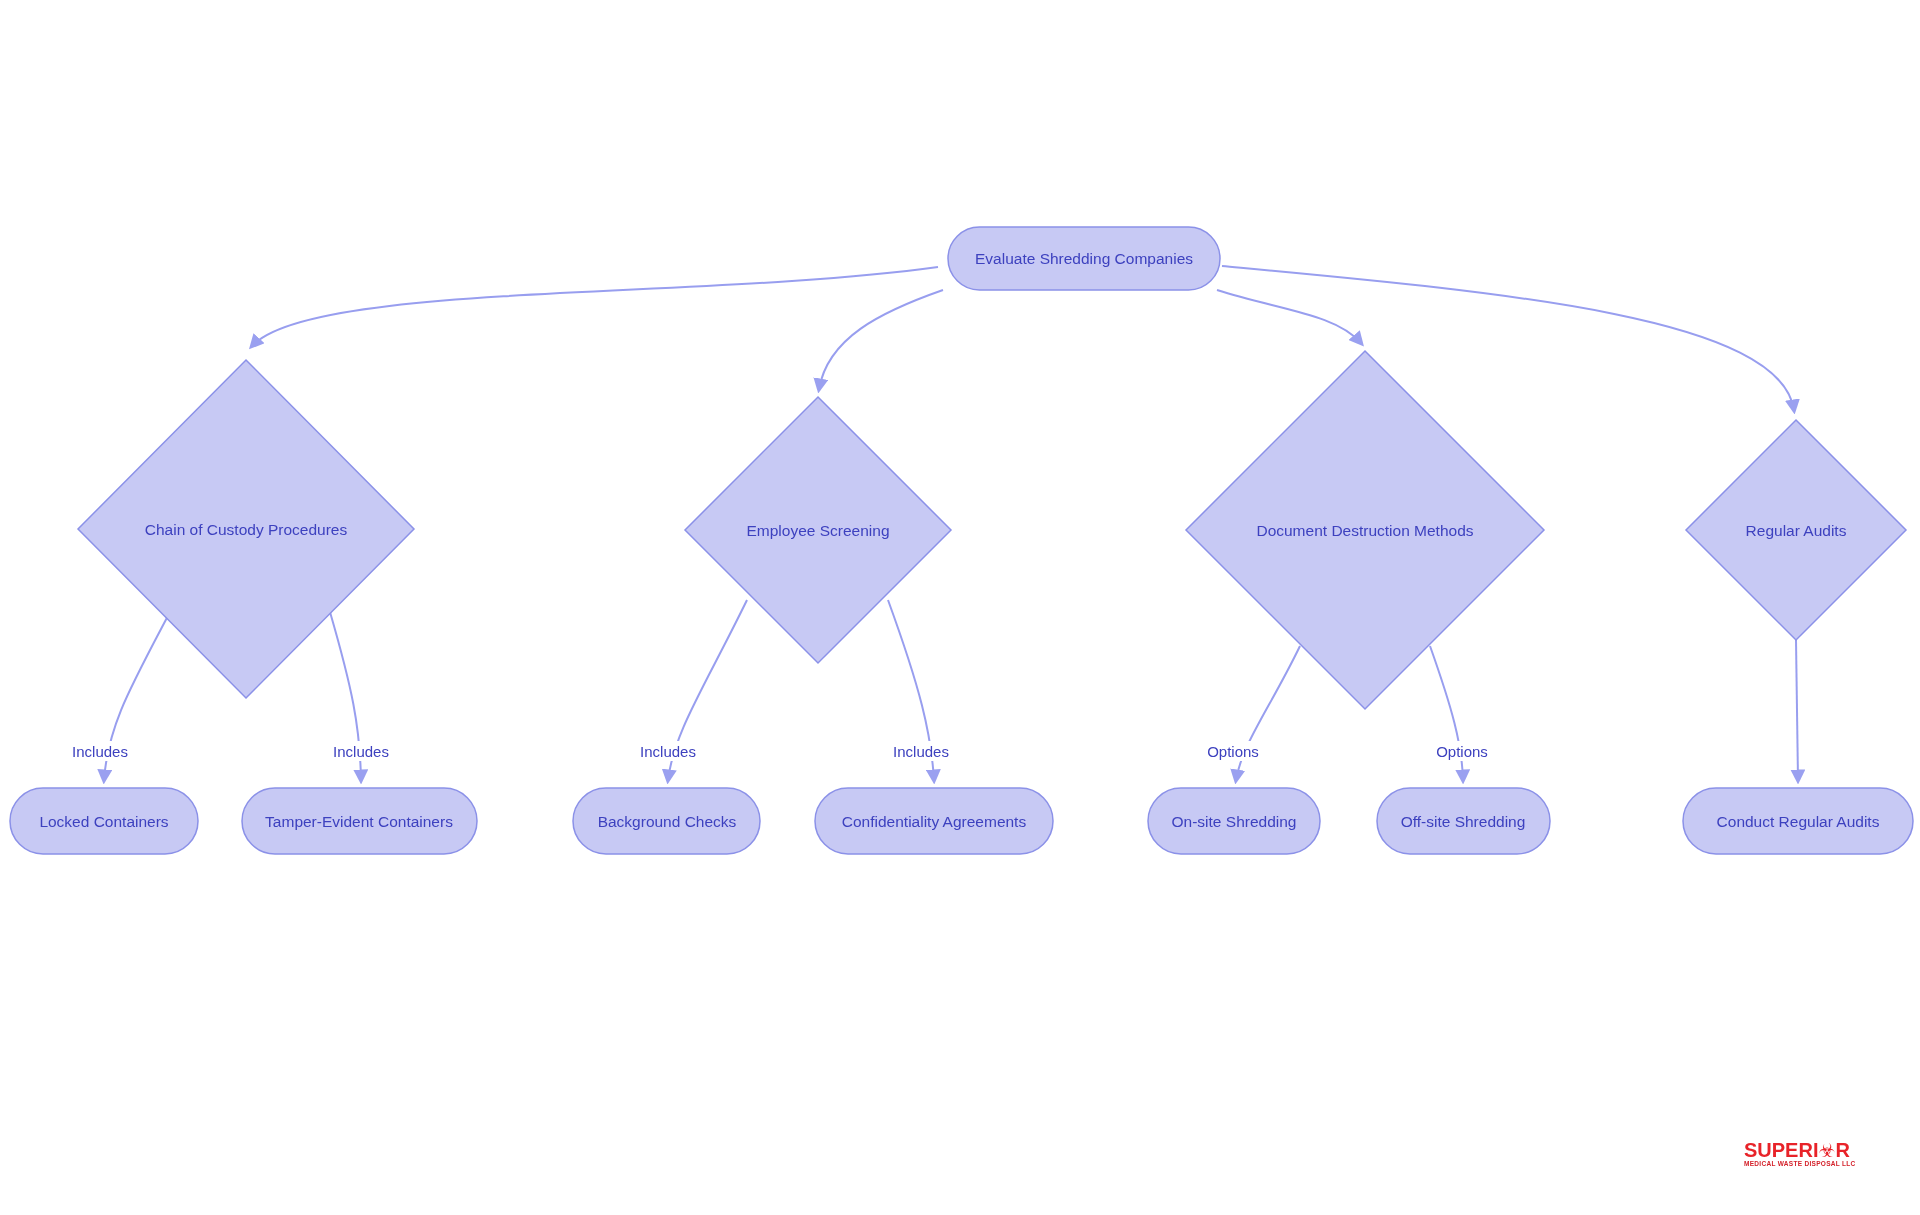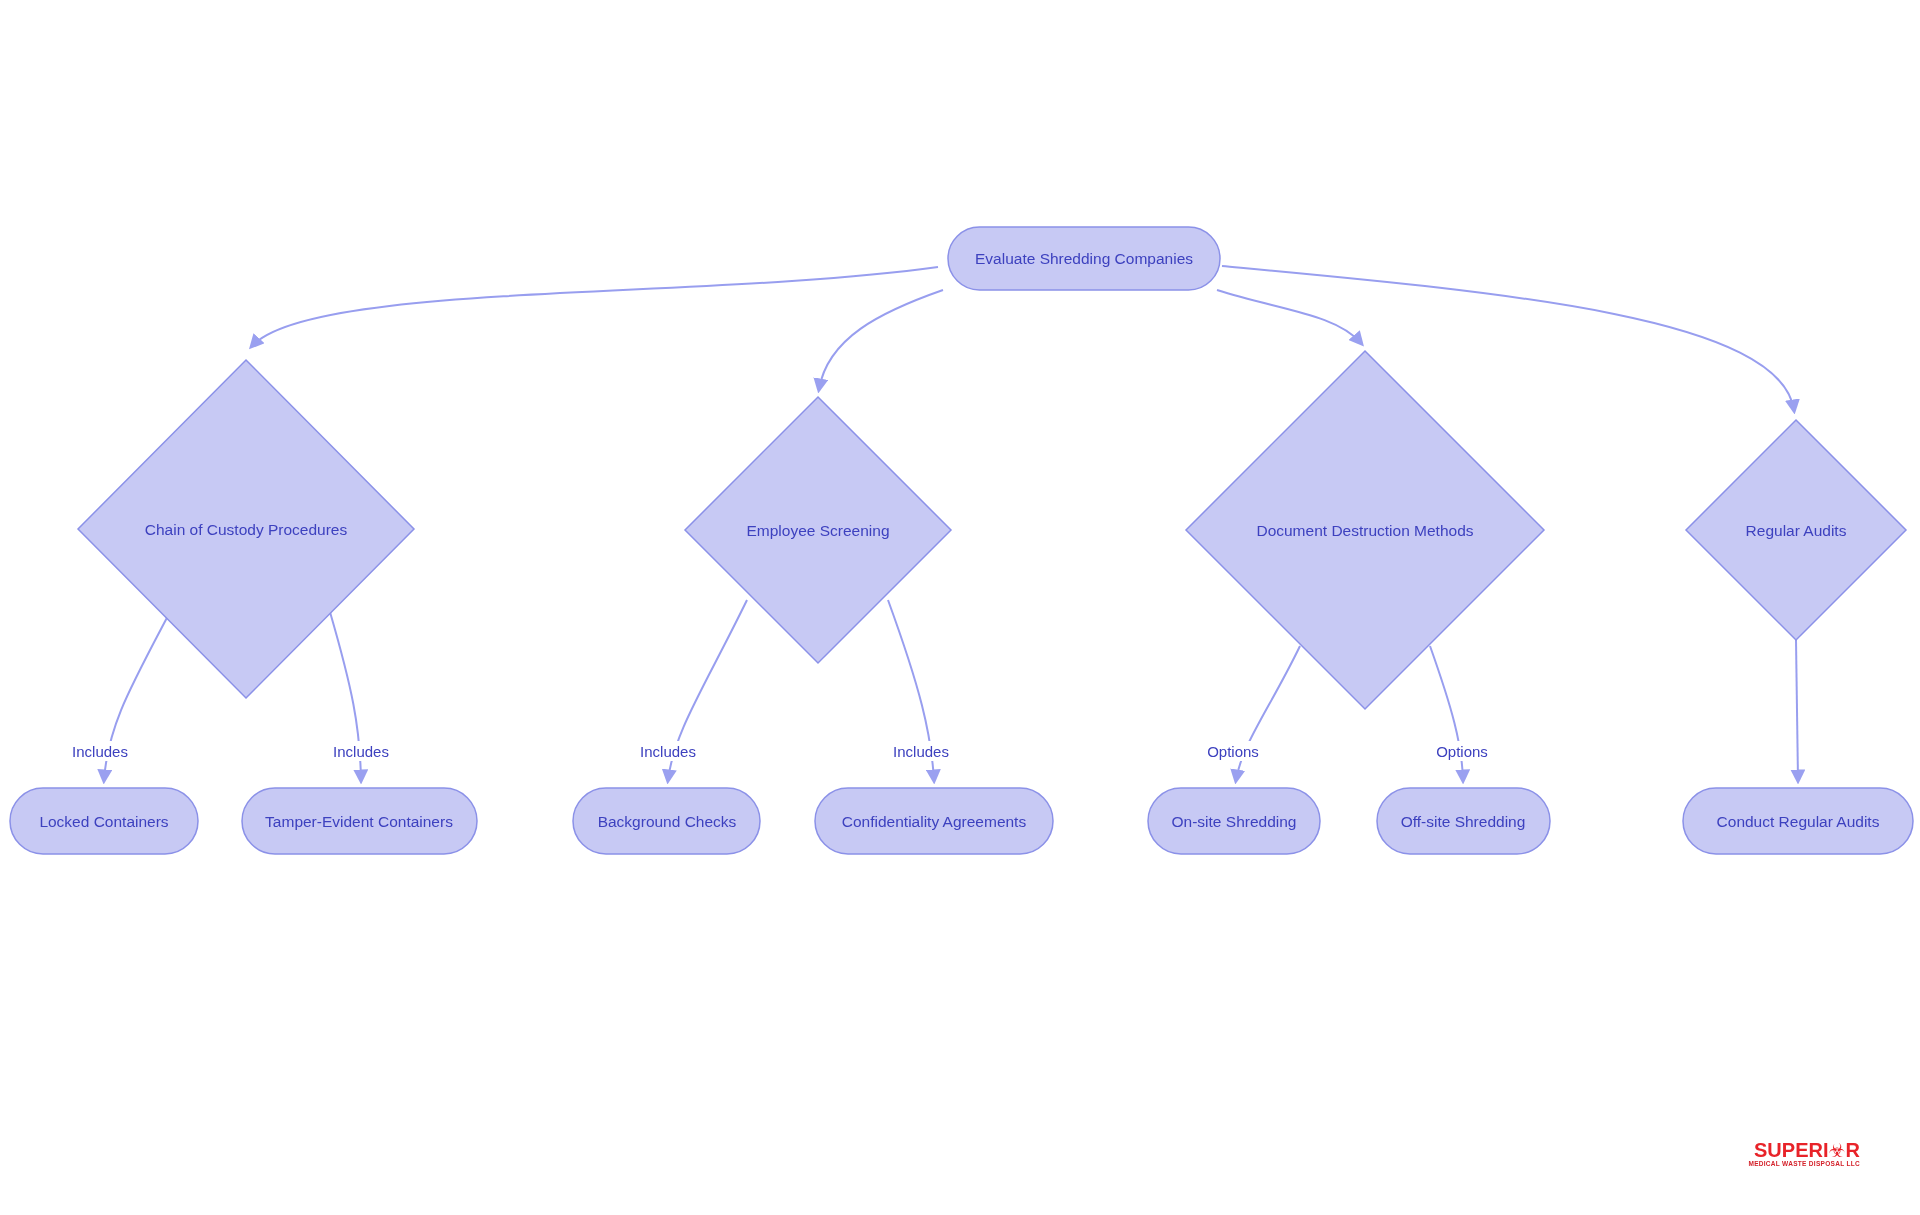--- a/index.html
+++ b/index.html
@@ -33,21 +33,21 @@
     font-family: "Liberation Sans", sans-serif;
     font-size: 15px;
     text-anchor: middle;
   }
   .label-bg { fill: #ffffff; }
   .logo {
     position: absolute;
     left: 1744px;
     top: 1140px;
     width: 116px;
-    text-align: right;
+    text-align: left;
     line-height: 1;
     color: #e82329;
     user-select: none;
   }
   .logo-word {
     font-weight: bold;
     font-size: 20px;
     letter-spacing: 0px;
     white-space: nowrap;
   }

